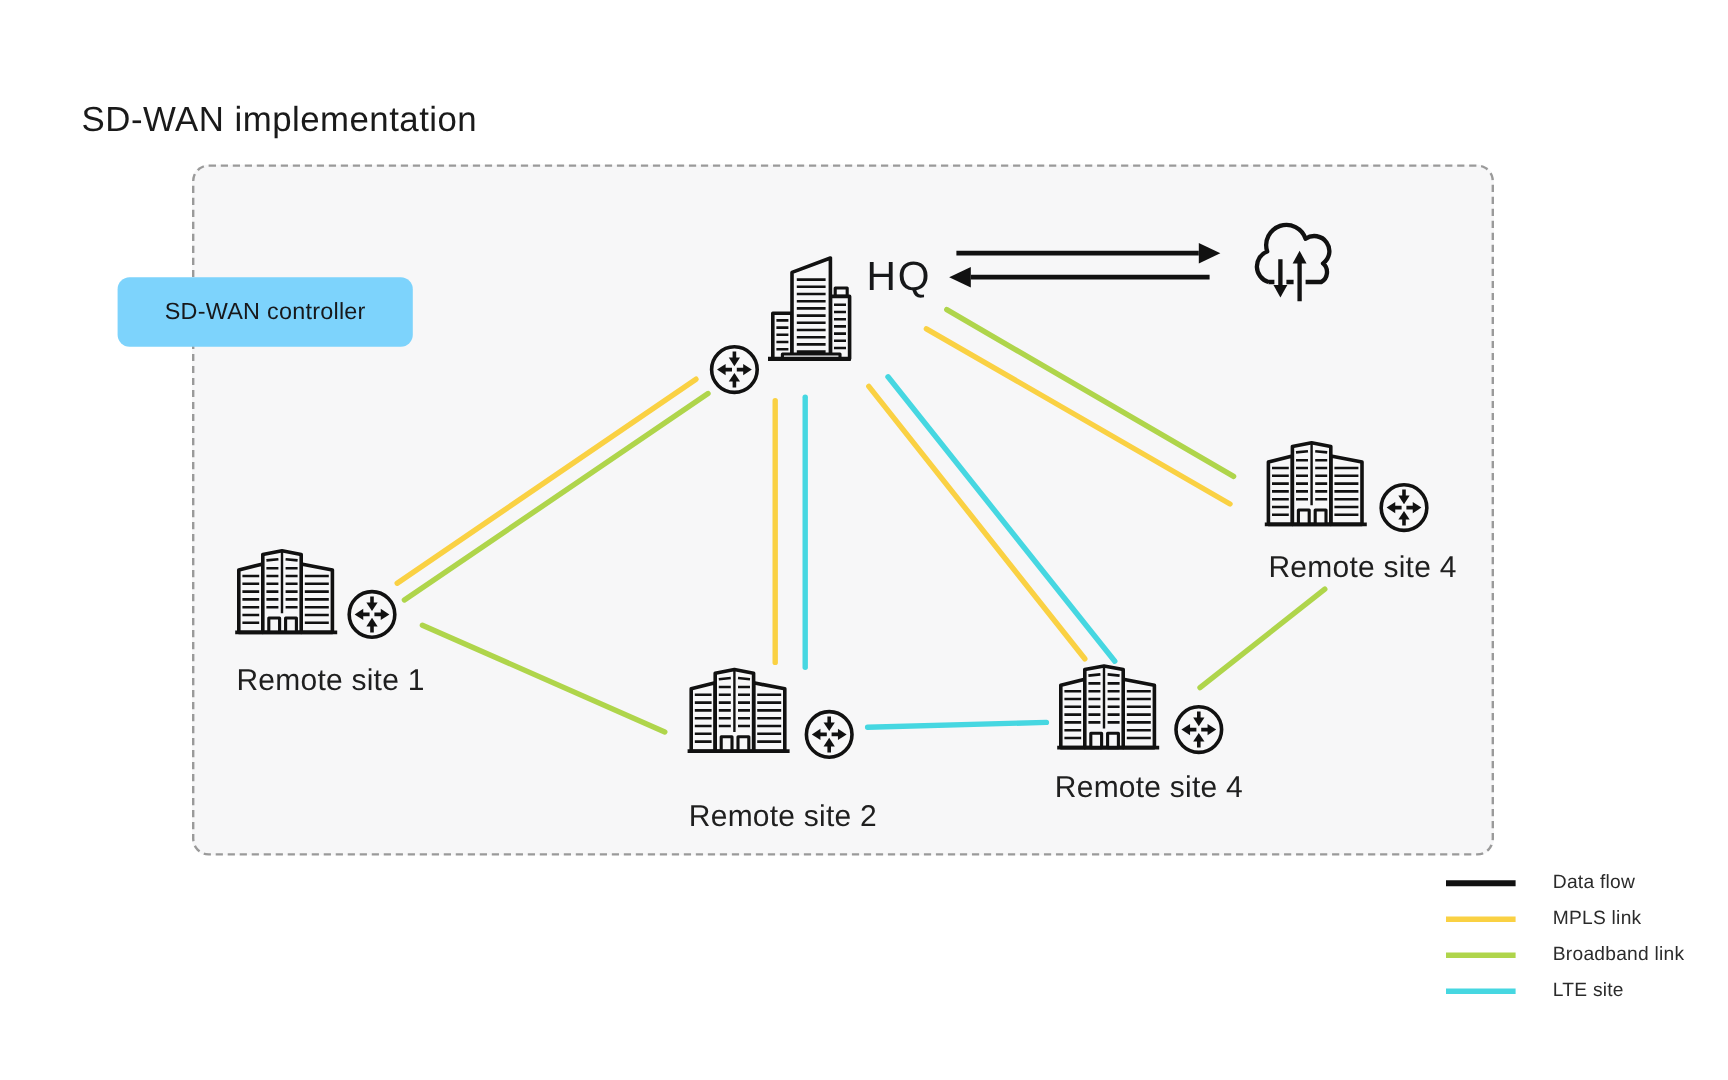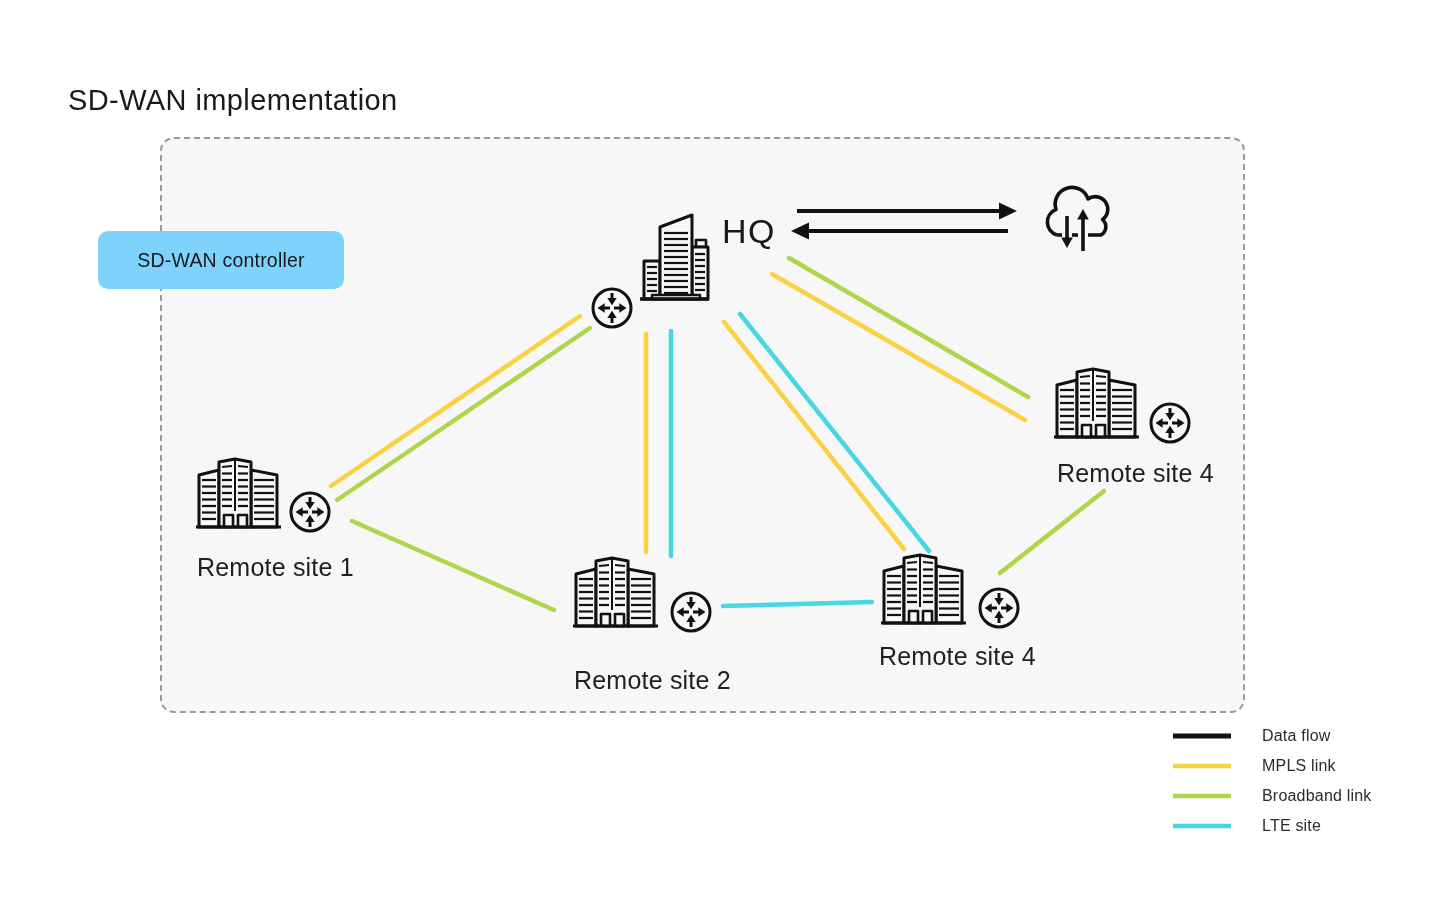--- a/index.html
+++ b/index.html
@@ -38,21 +38,21 @@
   .icon-layer { z-index: 4; }
   .node-label {
     font-size: 25px; color: #1f1f1f; letter-spacing: 0.2px; z-index: 4;
   }
   .hq-label {
     left: 722px; top: 212px;
     font-size: 34px; font-weight: 400; letter-spacing: 1.5px;
     color: #17181a; z-index: 4;
   }
   .legend {
-    left: 1172px; top: 726px;
+    left: 1204px; top: 726px;
     display: flex; flex-direction: column; gap: 10px;
     z-index: 2;
   }
   .legend-row { display: flex; align-items: center; height: 20px; }
   .legend-swatch { width: 60px; height: 8px; margin-right: 30px; flex: 0 0 auto; }
   .legend-label { font-size: 16px; color: #2b2b2b; letter-spacing: 0.2px; }
 </style>
 </head>
 <body>
 

